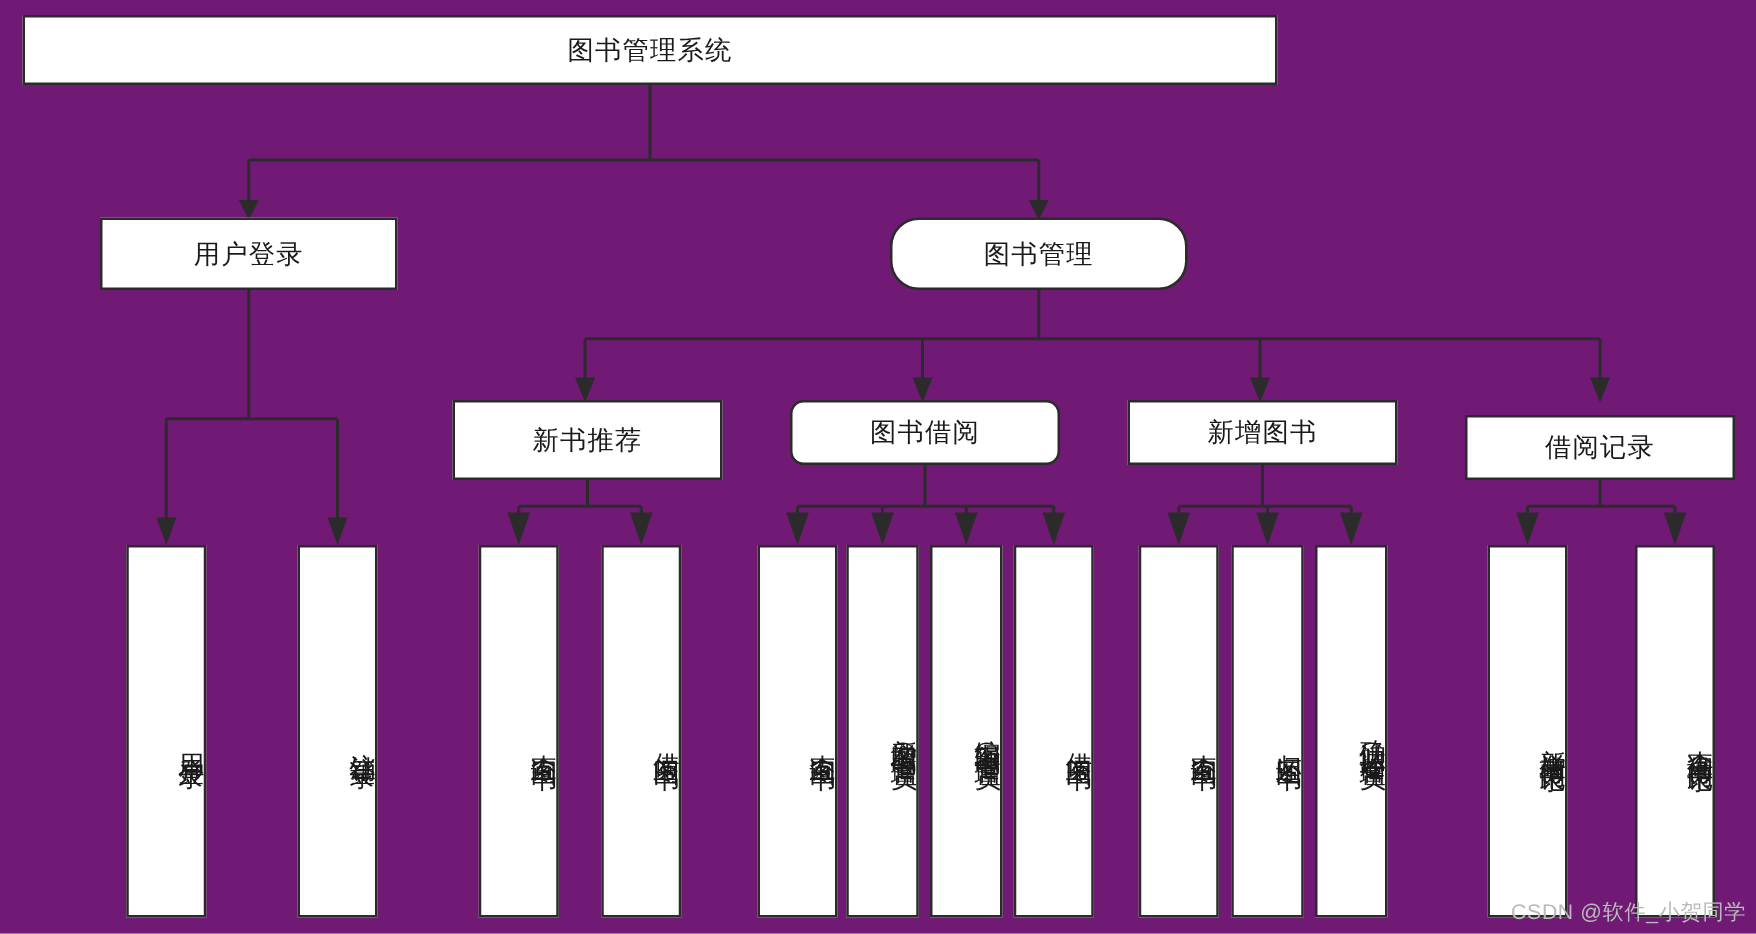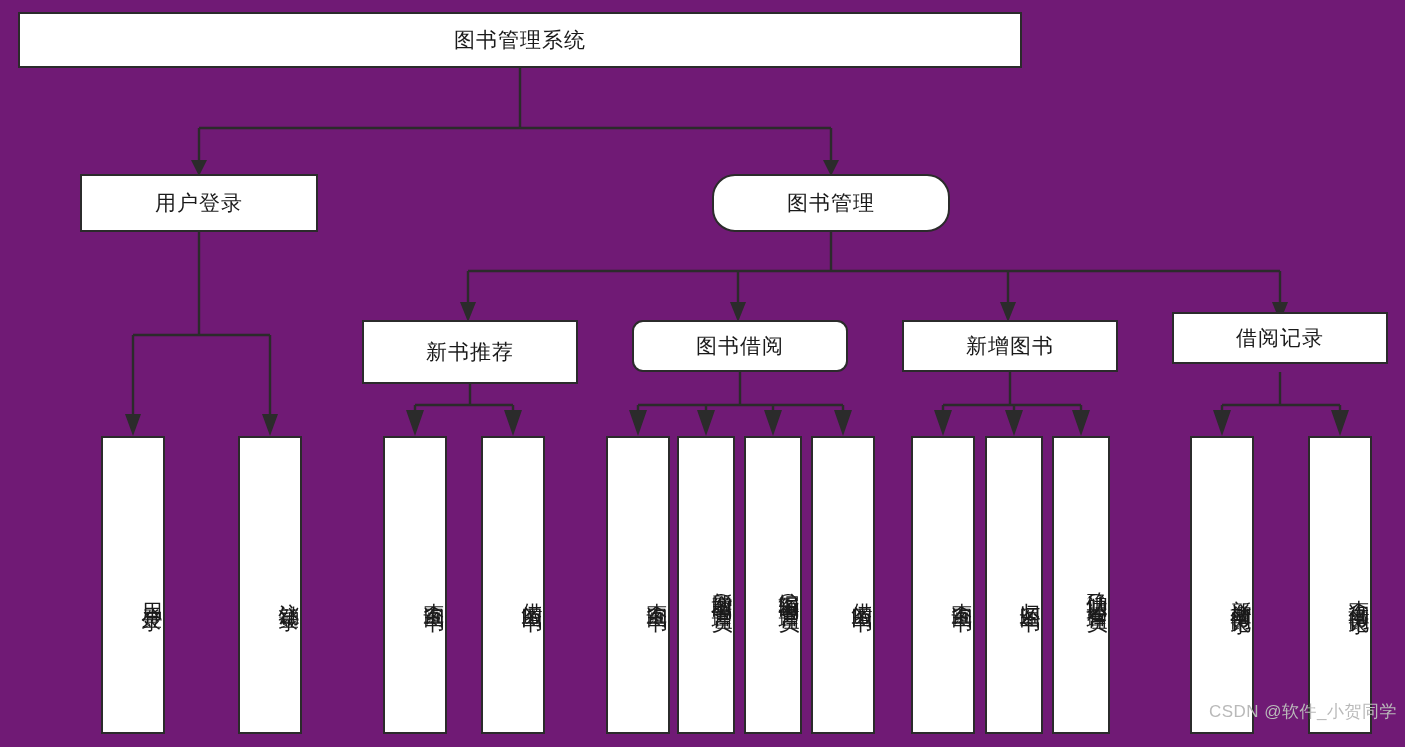--- a/index.html
+++ b/index.html
@@ -58,21 +58,21 @@
     stroke: #2b2b2b;
     stroke-width: 2.4;
     fill: none;
   }
   .arrowhead {
     fill: #2b2b2b;
   }
   #watermark {
     position: absolute;
     right: 8px;
-    bottom: 24px;
+    bottom: 6px;
     font-size: 17px;
     color: #b9b9b9;
     letter-spacing: 0.5px;
     white-space: nowrap;
     margin-left: 29px;
   }
 </style>
 </head>
 <body>
 
@@ -154,21 +154,21 @@
 
   <div class="node h" style="left:362px; top:320px; width:216px; height:64px;">
     <span>新书推荐</span>
   </div>
   <div class="node h" style="left:632px; top:320px; width:216px; height:52px;border-radius:11px;">
     <span>图书借阅</span>
   </div>
   <div class="node h" style="left:902px; top:320px; width:216px; height:52px;">
     <span>新增图书</span>
   </div>
-  <div class="node h" style="left:1172px; top:312px; width:216px; height:52px;">
+  <div class="node h" style="left:1172px; top:332px; width:216px; height:52px;">
     <span>借阅记录</span>
   </div>
 
   <div class="node v" style="left:101px; top:436px; width:64px; height:298px;">
     <span>用户登录</span>
   </div>
   <div class="node v" style="left:238px; top:436px; width:64px; height:298px;">
     <span>注销登录</span>
   </div>
   <div class="node v" style="left:383px; top:436px; width:64px; height:298px;">

